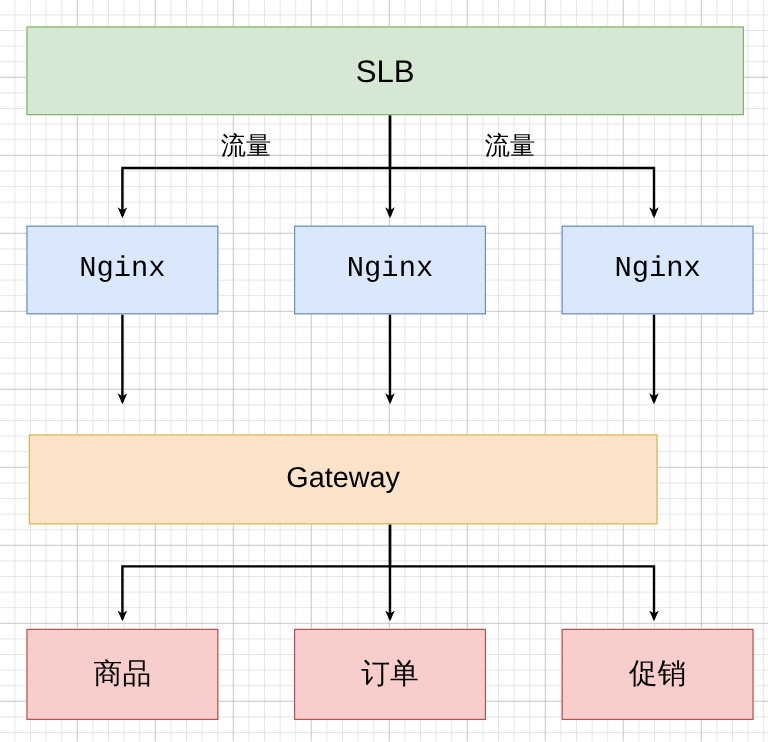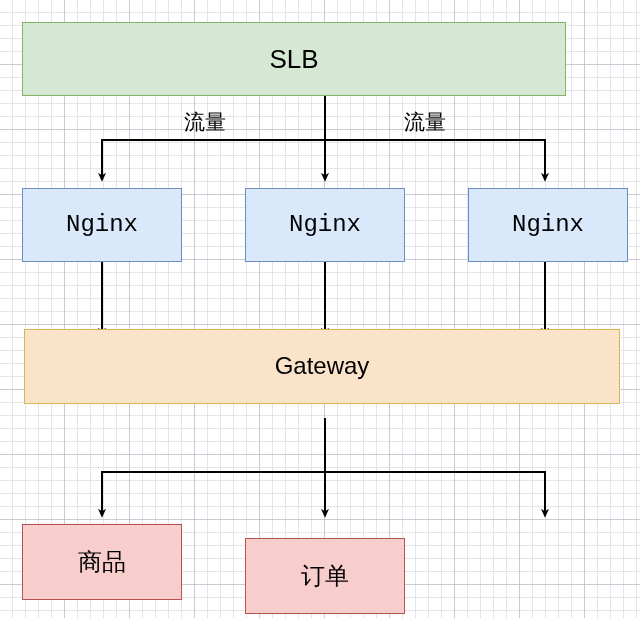--- a/index.html
+++ b/index.html
@@ -115,41 +115,44 @@
       <path d="M325,418 L325,472 L102,472 L102,516" fill="none" stroke="#000000" stroke-width="2" stroke-linejoin="miter" marker-end="url(#arrow)"></path>
     </g>
     <g>
       <path d="M325,418 L325,516" fill="none" stroke="#000000" stroke-width="2" marker-end="url(#arrow)"></path>
     </g>
     <g>
       <path d="M325,472 L545,472 L545,516" fill="none" stroke="#000000" stroke-width="2" stroke-linejoin="miter" marker-end="url(#arrow)"></path>
     </g>
   </svg>
 
-  <div class="node node-slb" style="left:22px; top:22px; width:544px; height:74px;">
+  <div class="node node-slb" style="left:22px; top:22px; width:598px; height:74px;">
     <span>SLB</span>
   </div>
 
   <div class="node node-nginx" style="left:22px; top:188px; width:160px; height:74px;">
     <span>Nginx</span>
   </div>
   <div class="node node-nginx" style="left:245px; top:188px; width:160px; height:74px;">
     <span>Nginx</span>
   </div>
   <div class="node node-nginx" style="left:468px; top:188px; width:160px; height:74px;">
     <span>Nginx</span>
   </div>
 
-  <div class="node node-gateway" style="left:24px; top:329px; width:596px; height:75px;">
+  <div class="node node-gateway" style="left:24px; top:362px; width:524px; height:75px;">
     <span>Gateway</span>
   </div>
 
   <div class="node node-service" style="left:22px; top:524px; width:160px; height:76px;">
     <span>商品</span>
   </div>
-  <div class="node node-service" style="left:245px; top:538px; width:160px; height:76px;">
+  <div class="node node-service" style="left:245px; top:524px; width:160px; height:76px;">
     <span>订单</span>
+  </div>
+  <div class="node node-service" style="left:468px; top:524px; width:160px; height:76px;">
+    <span>促销</span>
   </div>
 
   <div class="edge-label" style="left:184px; top:111px;">流量</div>
   <div class="edge-label" style="left:404px; top:111px;">流量</div>
 
 </div>
 
 </body></html>

